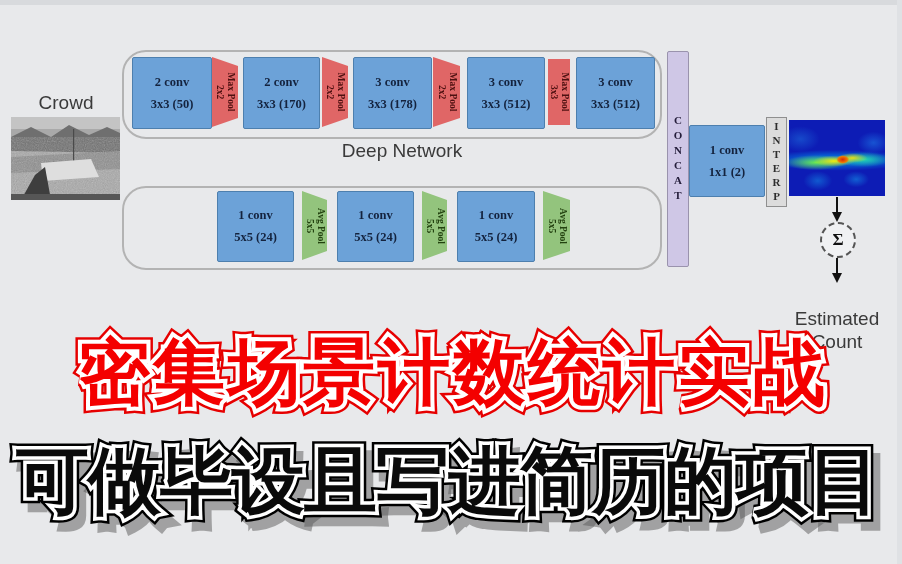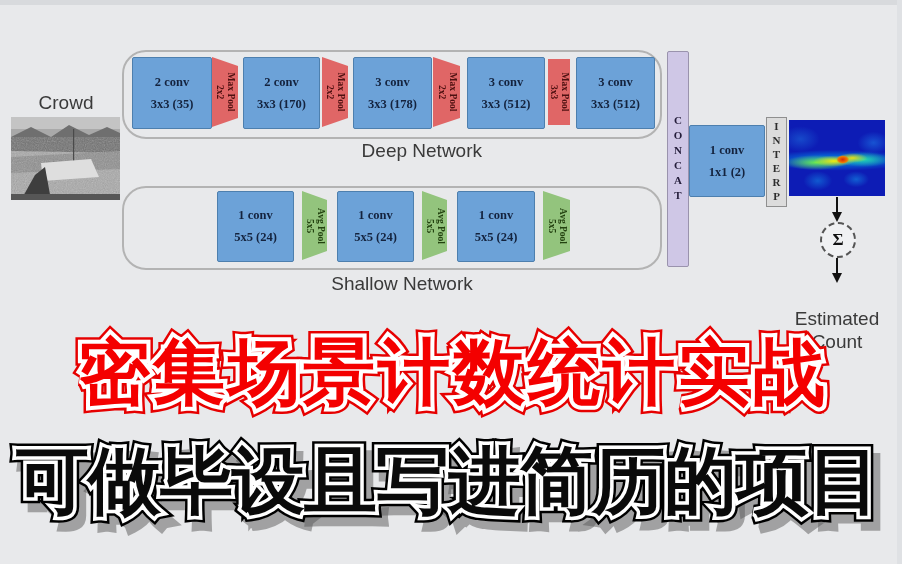--- a/index.html
+++ b/index.html
@@ -109,21 +109,21 @@
       <polygon points="30,46 80,42 88,60 32,64" fill="#dedede"></polygon>
       <polygon points="24,58 34,50 40,83 10,83" fill="#3e3e3e"></polygon>
       <rect x="0" y="77" width="109" height="6" fill="#565656"></rect>
     </svg>
   </div>
 
   <div class="net-box deep-box"></div>
 
   <div class="conv deep-row" style="left:132px;width:78px;">
     <span>2 conv</span>
-    <span>3x3 (35)</span>
+    <span>3x3 (50)</span>
   </div>
   <div class="pool pool-red trap deep-row" style="left:212px;width:26px;">
     <span class="pool-rot">
       <span>Max Pool</span>
       <span>2x2</span>
     </span>
   </div>
   <div class="conv deep-row" style="left:243px;width:75px;">
     <span>2 conv</span>
     <span>3x3 (170)</span>
@@ -151,21 +151,21 @@
   <div class="pool pool-red" style="left:548px;top:59px;width:22px;height:66px;">
     <span class="pool-rot">
       <span>Max Pool</span>
       <span>3x3</span>
     </span>
   </div>
   <div class="conv deep-row" style="left:576px;width:77px;">
     <span>3 conv</span>
     <span>3x3 (512)</span>
   </div>
-  <div class="label" style="left:322px;top:140px;width:160px;text-align:right;">Deep Network</div>
+  <div class="label" style="left:322px;top:140px;width:160px;">Deep Network</div>
 
   <div class="net-box shallow-box"></div>
 
   <div class="conv shallow-row" style="left:217px;width:75px;">
     <span>1 conv</span>
     <span>5x5 (24)</span>
   </div>
   <div class="pool pool-green trap shallow-row" style="left:302px;width:25px;">
     <span class="pool-rot">
       <span>Avg Pool</span>
@@ -185,21 +185,20 @@
   <div class="conv shallow-row" style="left:457px;width:76px;">
     <span>1 conv</span>
     <span>5x5 (24)</span>
   </div>
   <div class="pool pool-green trap shallow-row" style="left:543px;width:27px;">
     <span class="pool-rot">
       <span>Avg Pool</span>
       <span>5x5</span>
     </span>
   </div>
-  <div class="label" style="left:322px;top:273px;width:160px;">Shallow Network</div>
 
   <div class="vbar concat-bar">
     <span class="vtext">CONCAT</span>
   </div>
   <div class="conv fuse-conv">
     <span>1 conv</span>
     <span>1x1 (2)</span>
   </div>
   <div class="vbar interp-bar">
     <span class="vtext">INTERP</span>

